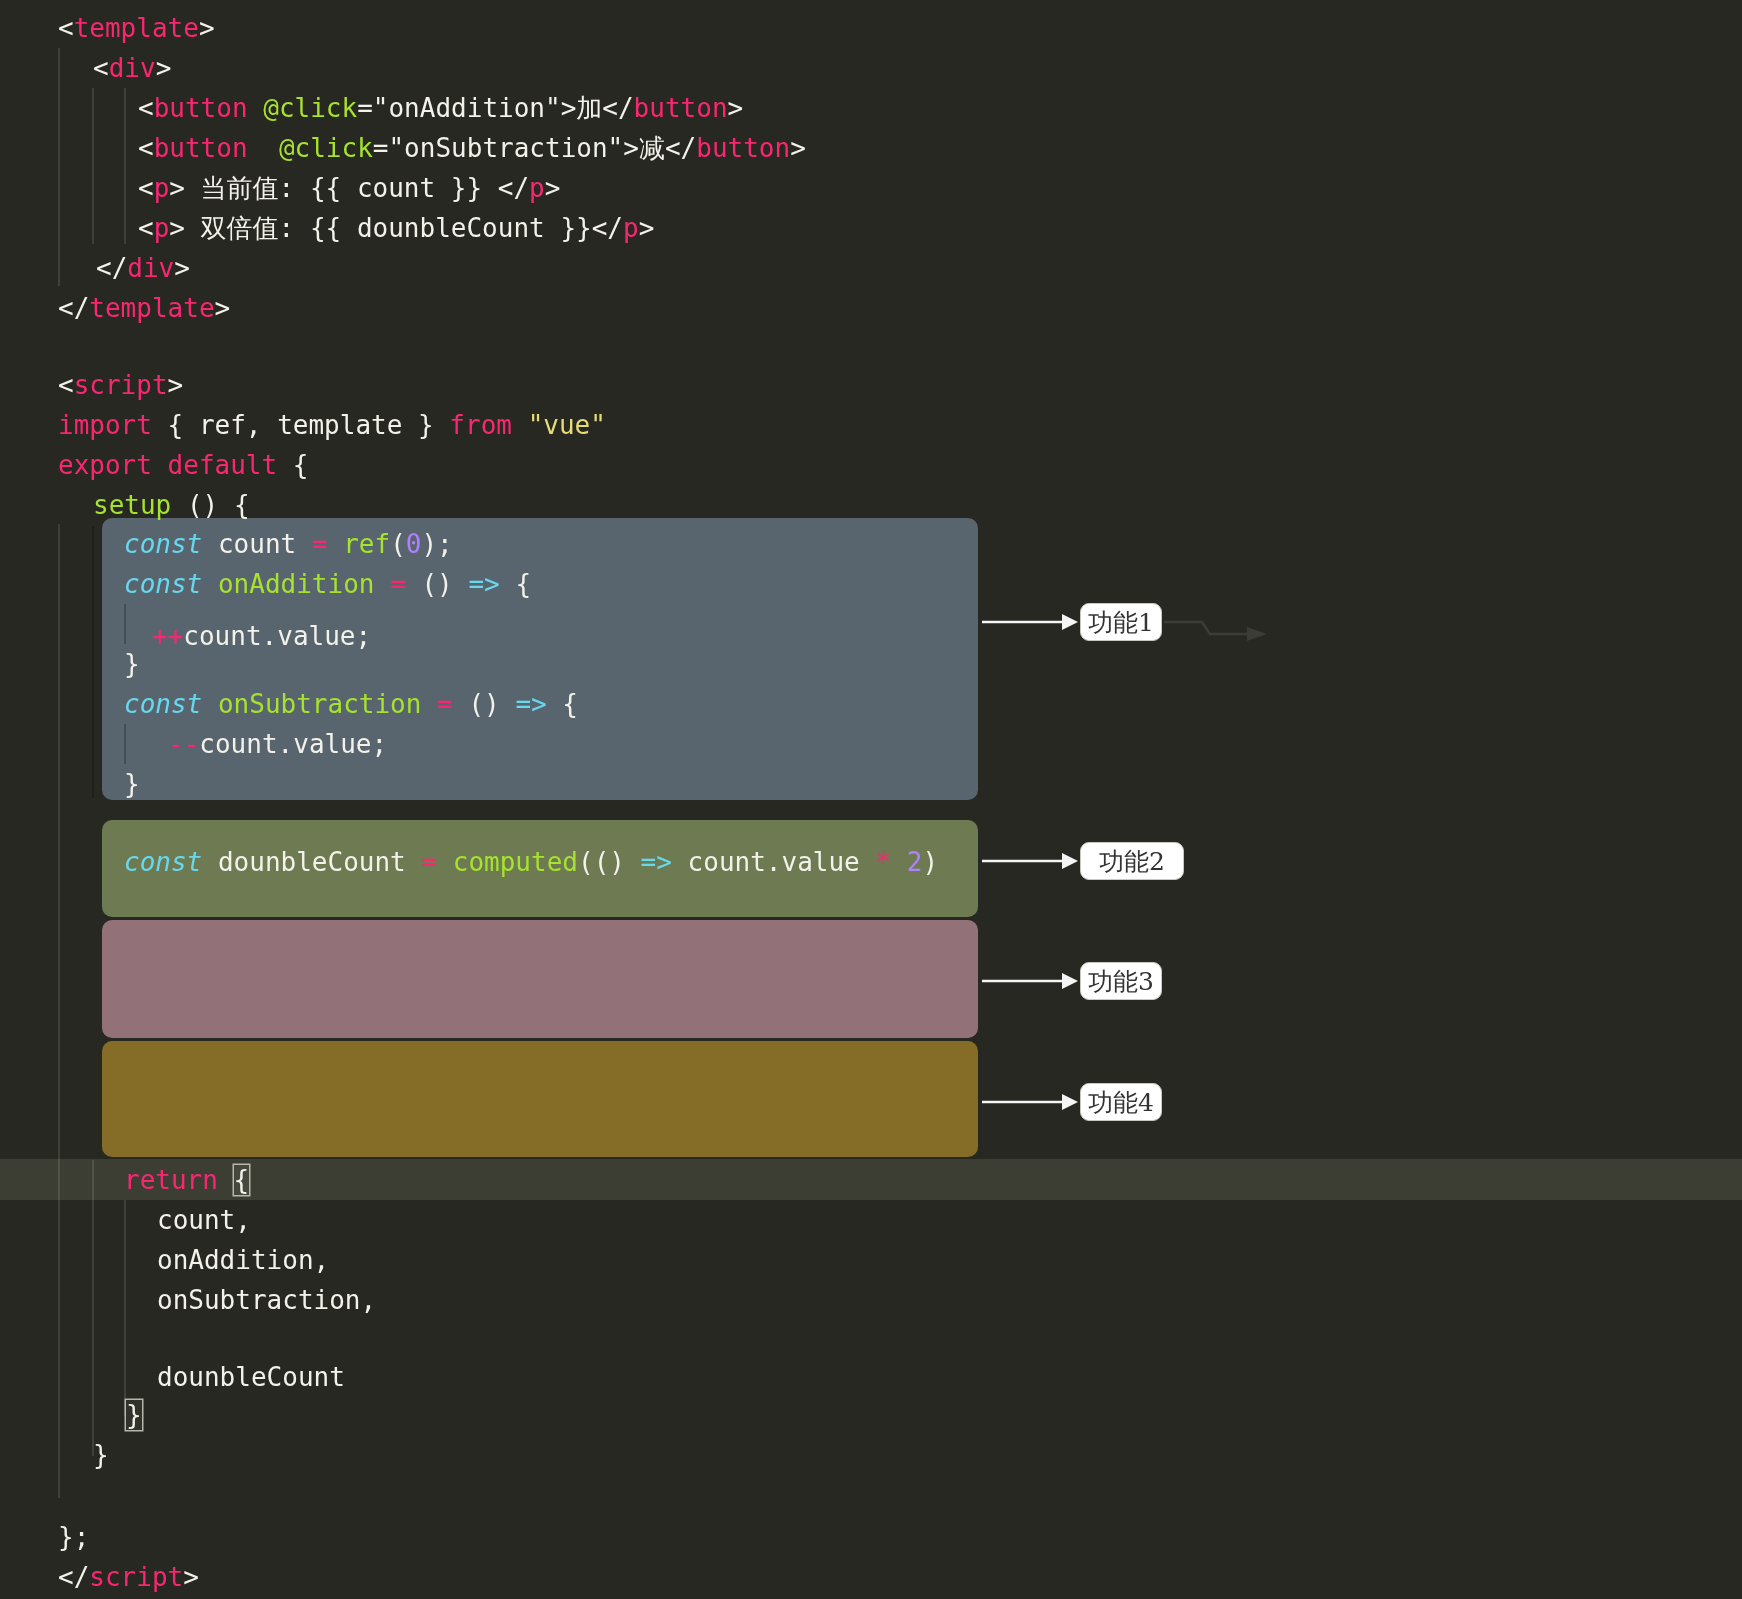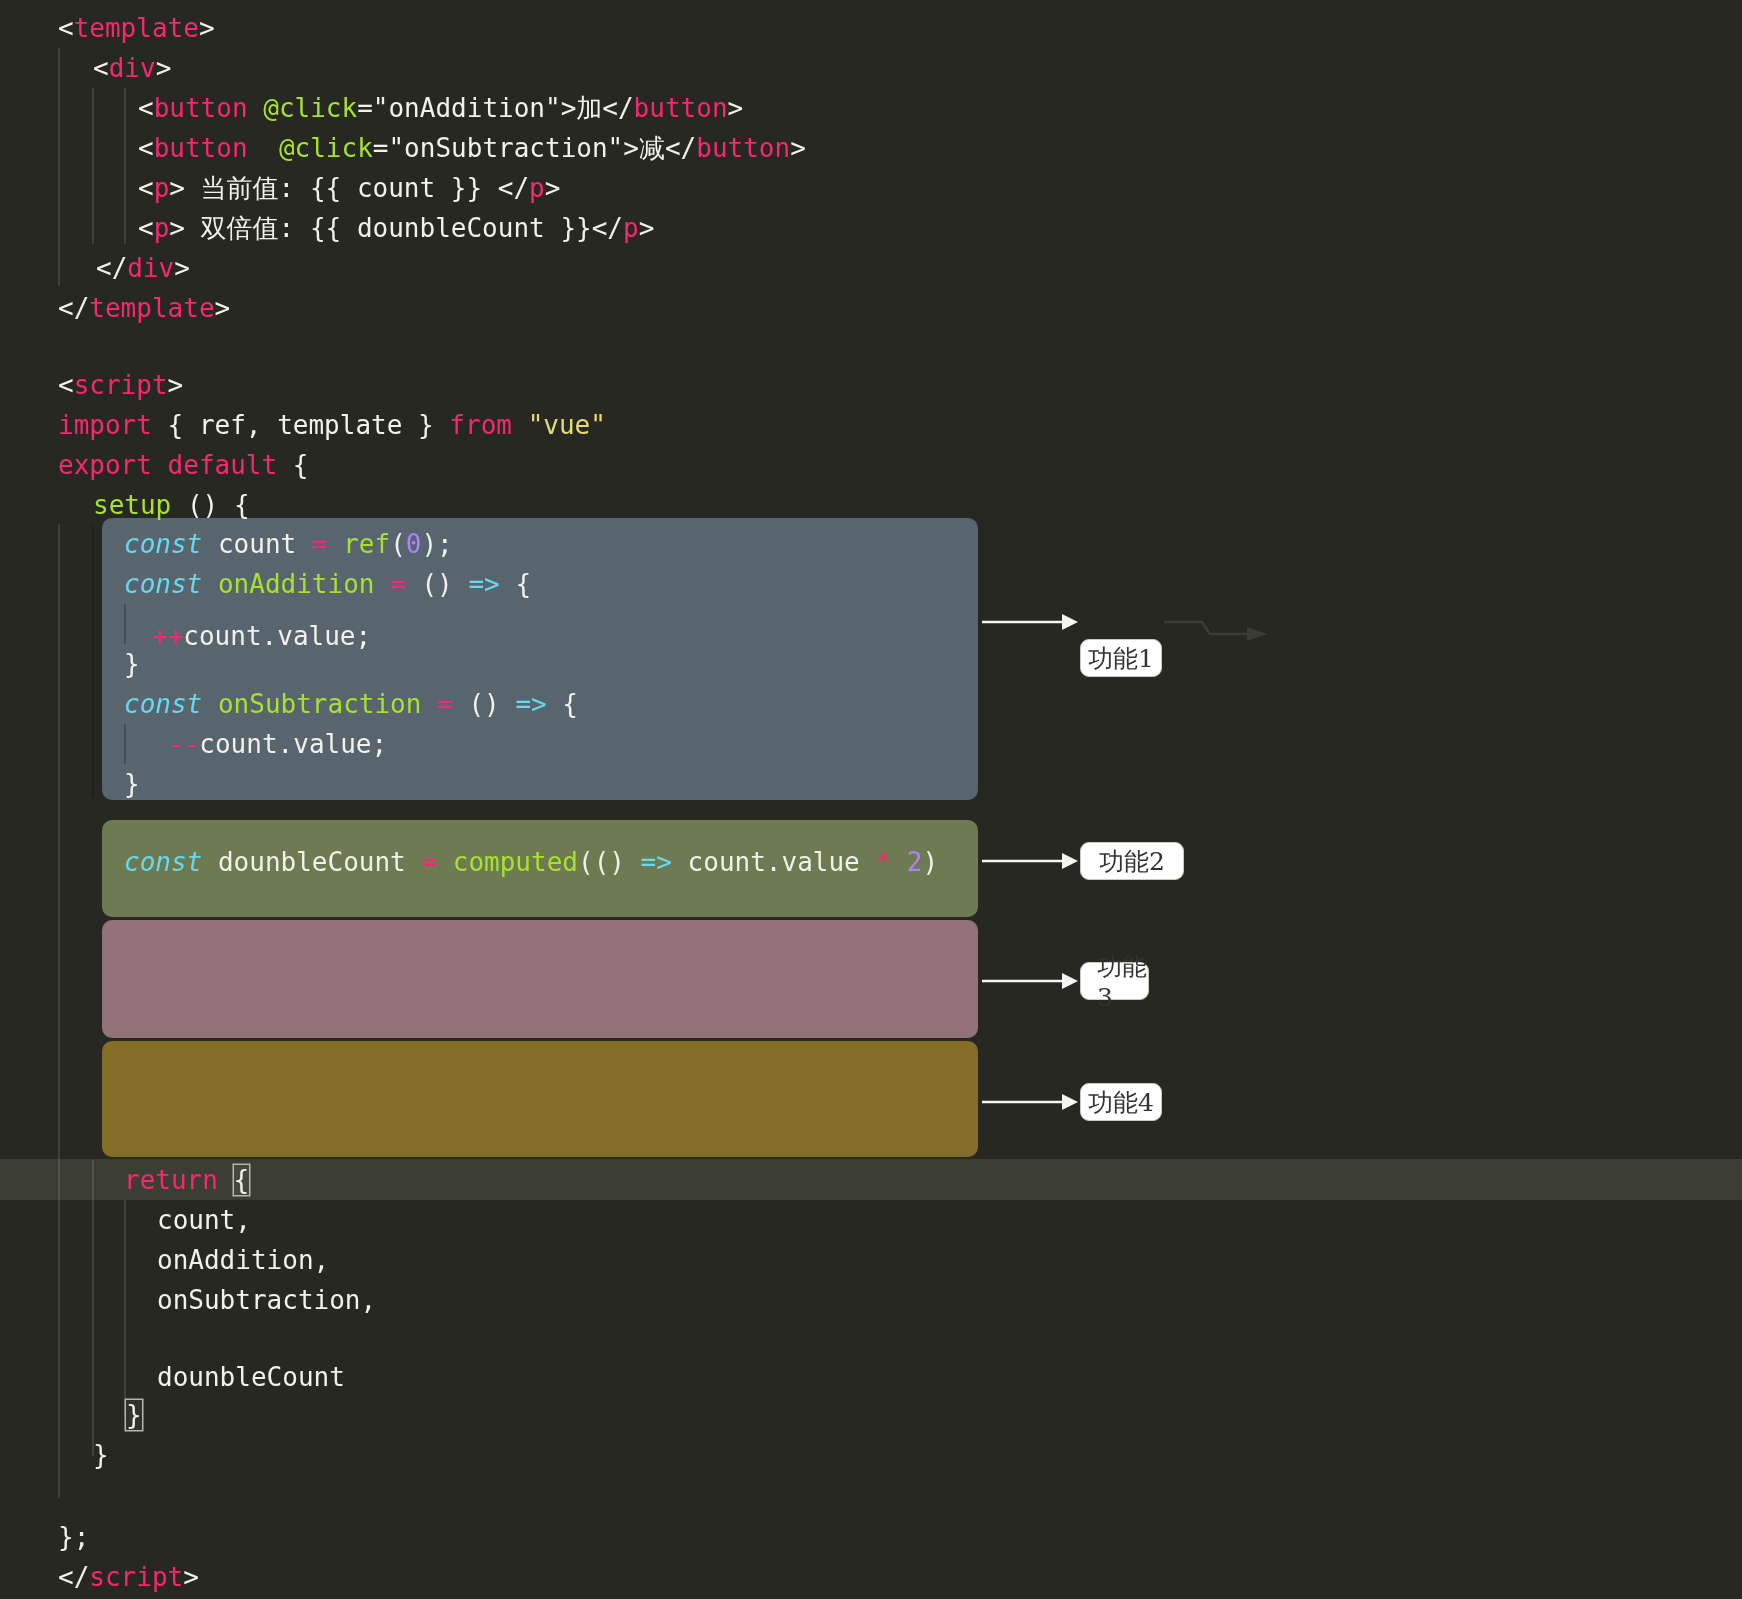--- a/index.html
+++ b/index.html
@@ -85,17 +85,17 @@
       <polygon points="1062,614 1062,630 1078,622" fill="#f5f5f5"></polygon>
       <line x1="982" y1="861" x2="1062" y2="861" stroke="#f5f5f5" stroke-width="2.5"></line>
       <polygon points="1062,853 1062,869 1078,861" fill="#f5f5f5"></polygon>
       <line x1="982" y1="981" x2="1062" y2="981" stroke="#f5f5f5" stroke-width="2.5"></line>
       <polygon points="1062,973 1062,989 1078,981" fill="#f5f5f5"></polygon>
       <line x1="982" y1="1102" x2="1062" y2="1102" stroke="#f5f5f5" stroke-width="2.5"></line>
       <polygon points="1062,1094 1062,1110 1078,1102" fill="#f5f5f5"></polygon>
       <polyline points="1164,622 1202,622 1210,634 1247,634" fill="none" stroke="#3b3c35" stroke-width="2.5"></polyline>
       <polygon points="1247,627 1247,641 1267,634" fill="#3b3c35"></polygon>
     </svg>
-    <div class="annotation-label" style="left: 1080px; top: 603px; width: 82px; height: 38px; margin-top: 36px;">功能1</div>
+    <div class="annotation-label" style="left: 1080px; top: 603px; width: 82px; height: 38px;">功能1</div>
     <div class="annotation-label" style="left: 1080px; top: 842px; width: 104px; height: 38px;">功能2</div>
-    <div class="annotation-label" style="left: 1080px; top: 962px; width: 69px; height: 38px; padding-left: 16px;">功能3</div>
+    <div class="annotation-label" style="left: 1080px; top: 962px; width: 82px; height: 38px;">功能3</div>
     <div class="annotation-label" style="left: 1080px; top: 1083px; width: 82px; height: 38px;">功能4</div>
   </div>
 
 </body></html>

